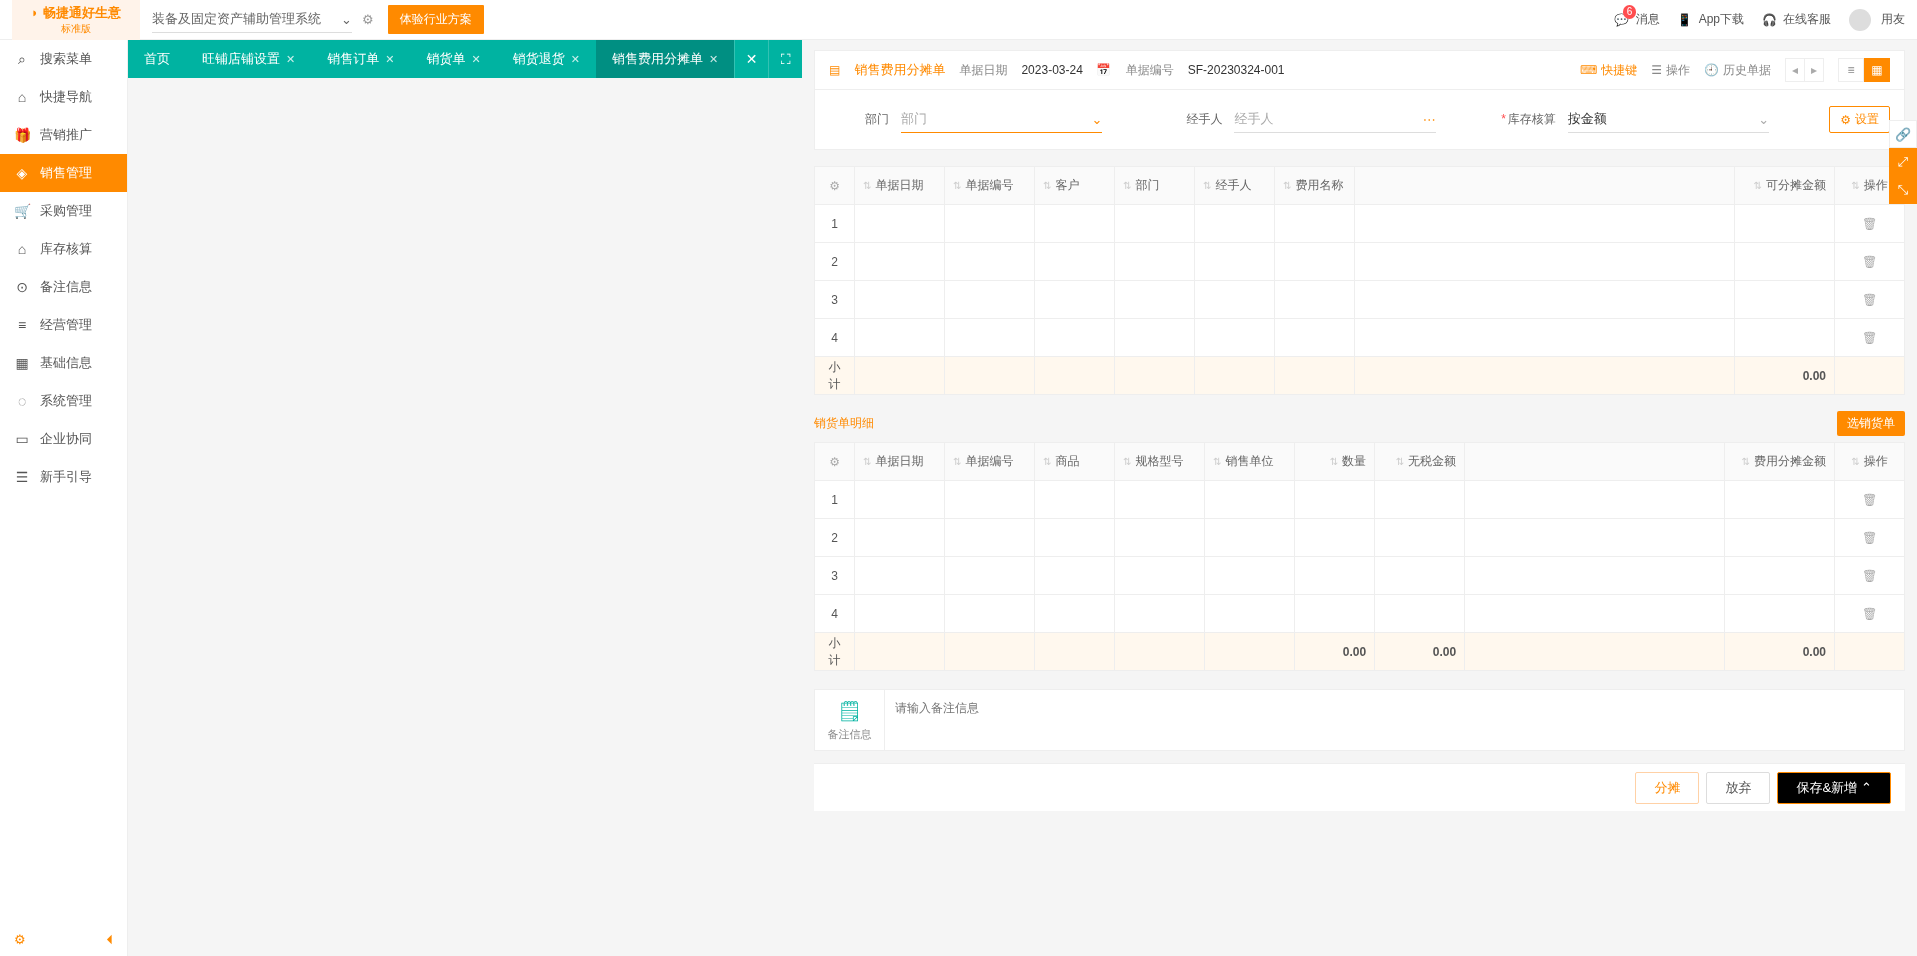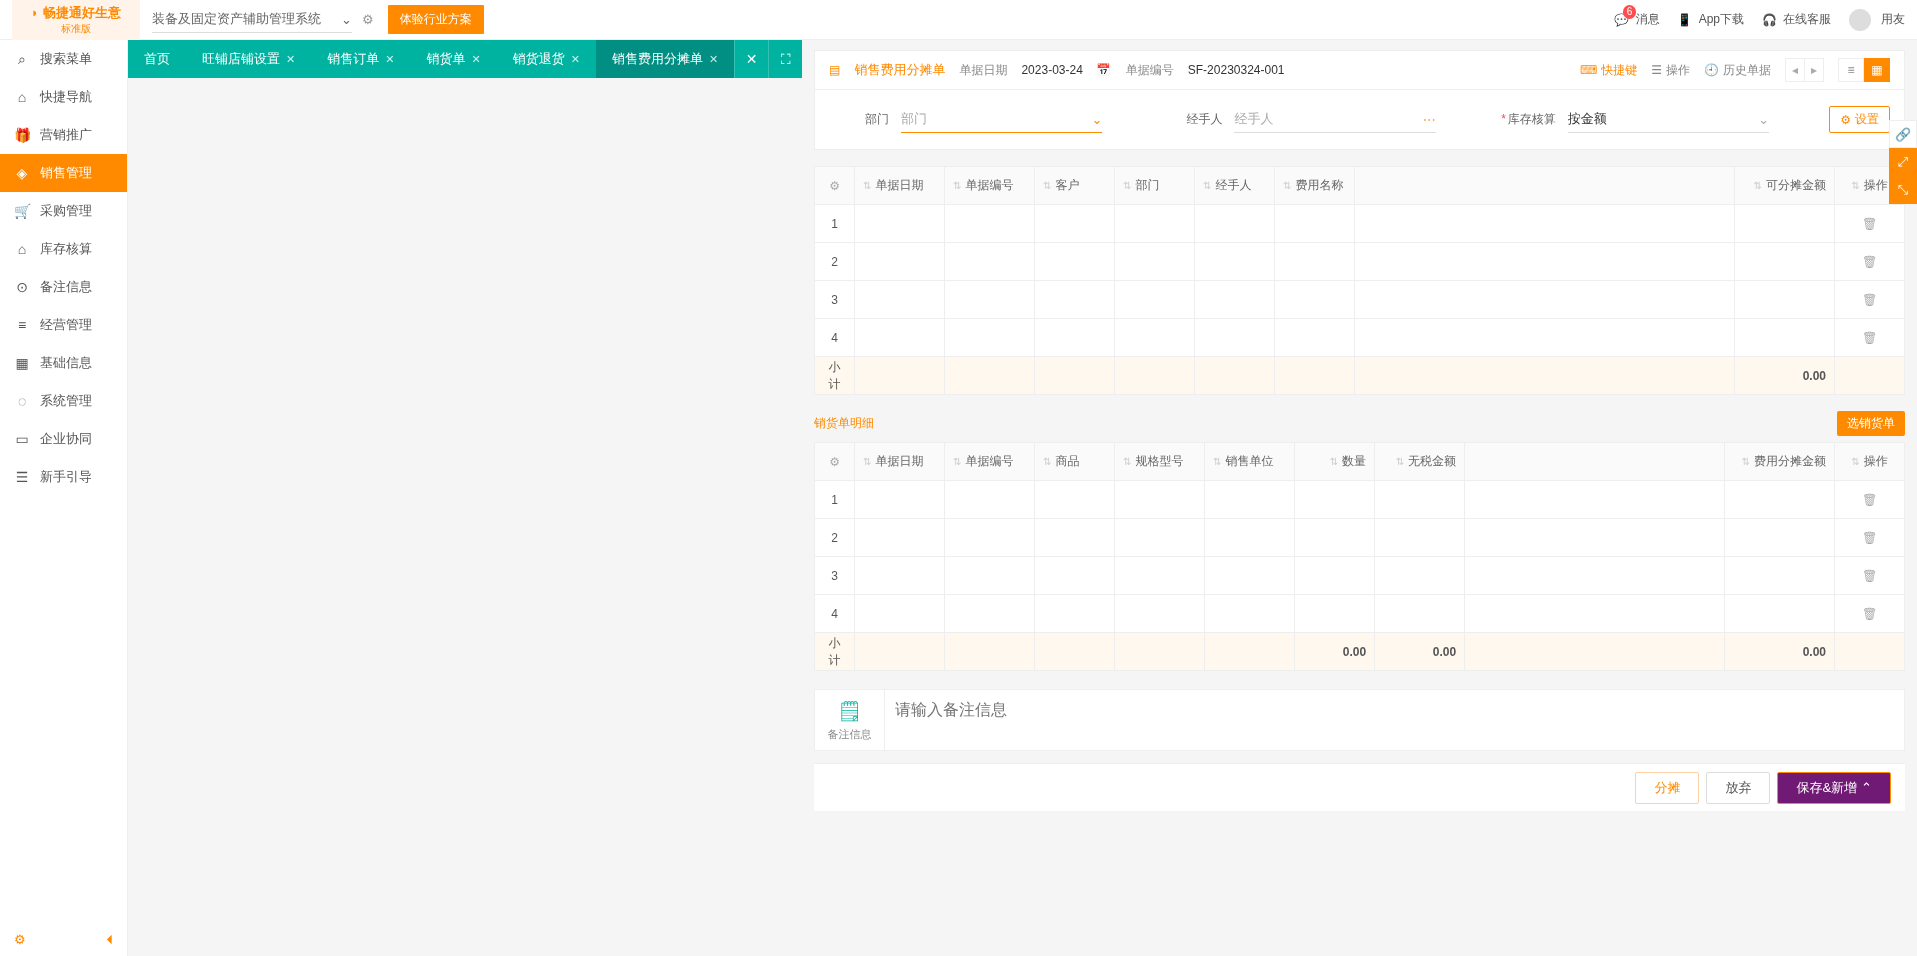--- a/index.html
+++ b/index.html
@@ -66,26 +66,26 @@
 th .sort{color:#ccc;margin-right:4px;font-size:10px}
 .rt{text-align:right}
 .ct{text-align:center}
 .subtotal td{background:#fff8ee}
 .del{color:#aaa;cursor:pointer;text-align:center}
 
 .remark{background:#fff;margin-top:18px;border:1px solid #eee;display:flex;min-height:62px}
 .remark .rl{width:70px;display:flex;flex-direction:column;align-items:center;justify-content:center;gap:4px;border-right:1px solid #eee}
 .remark .rl .ri{color:#00b3a1;font-size:20px}
 .remark .rl .rt2{font-size:11px;color:#888}
-.remark textarea{flex:1;border:none;resize:none;padding:10px;font-size:16px;color:#7f1d1d;outline:none}
+.remark textarea{flex:1;border:none;resize:none;padding:10px;font-size:12px;color:#7f1d1d;outline:none}
 
 .foot{background:#fff;border-top:1px solid #eee;height:48px;margin-top:12px;display:flex;align-items:center;justify-content:flex-end;gap:7px;padding:0 14px}
 .foot button{height:32px;padding:0 18px;border-radius:2px;font-size:13px;cursor:pointer}
 .b-out{background:#fff;border:1px solid #ddd;color:#555}
-.b-org{background:#701a75;border:1px solid #ff8a00;color:#fff;display:flex;align-items:center;gap:4px}
+.b-org{background:#000000;border:1px solid #ff8a00;color:#fff;display:flex;align-items:center;gap:4px}
 
 .float-r{position:absolute;right:0;top:80px;width:28px;display:flex;flex-direction:column}
 .float-r span{height:28px;background:#fff;border:1px solid #eee;display:flex;align-items:center;justify-content:center;cursor:pointer;color:#aaa;font-size:13px}
 .float-r .on{background:#ff8a00;color:#fff;border-color:#ff8a00}
 </style>
 </head>
 <body>
 
 <div class="top">
   <div class="logo-box">

